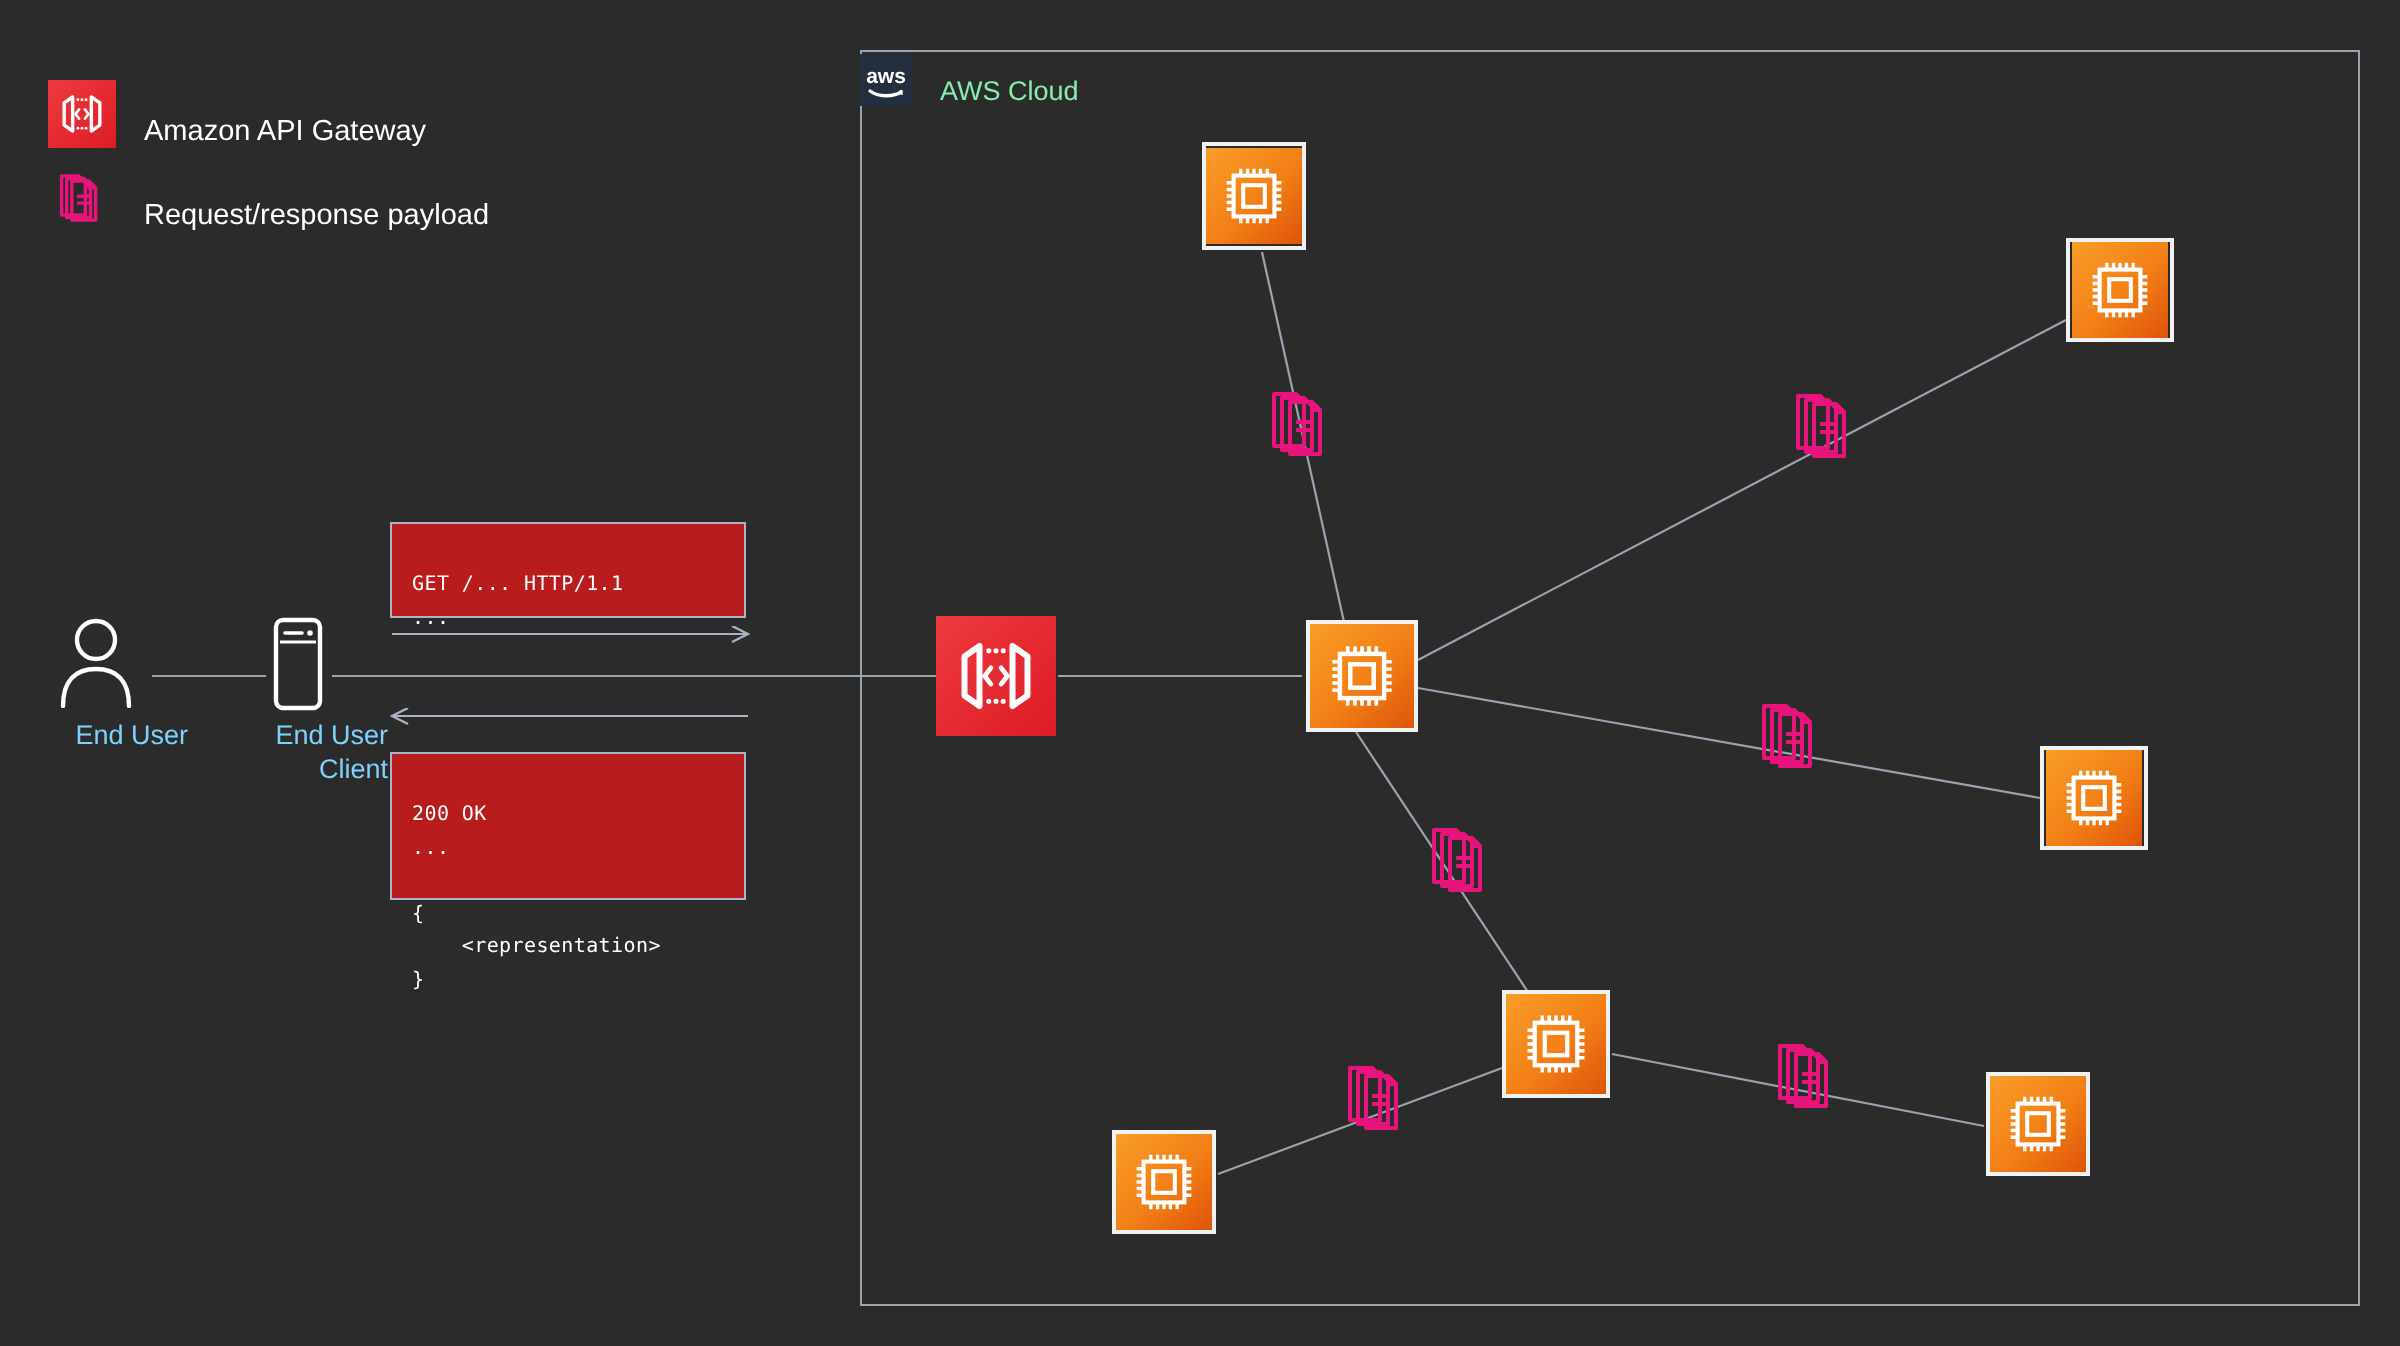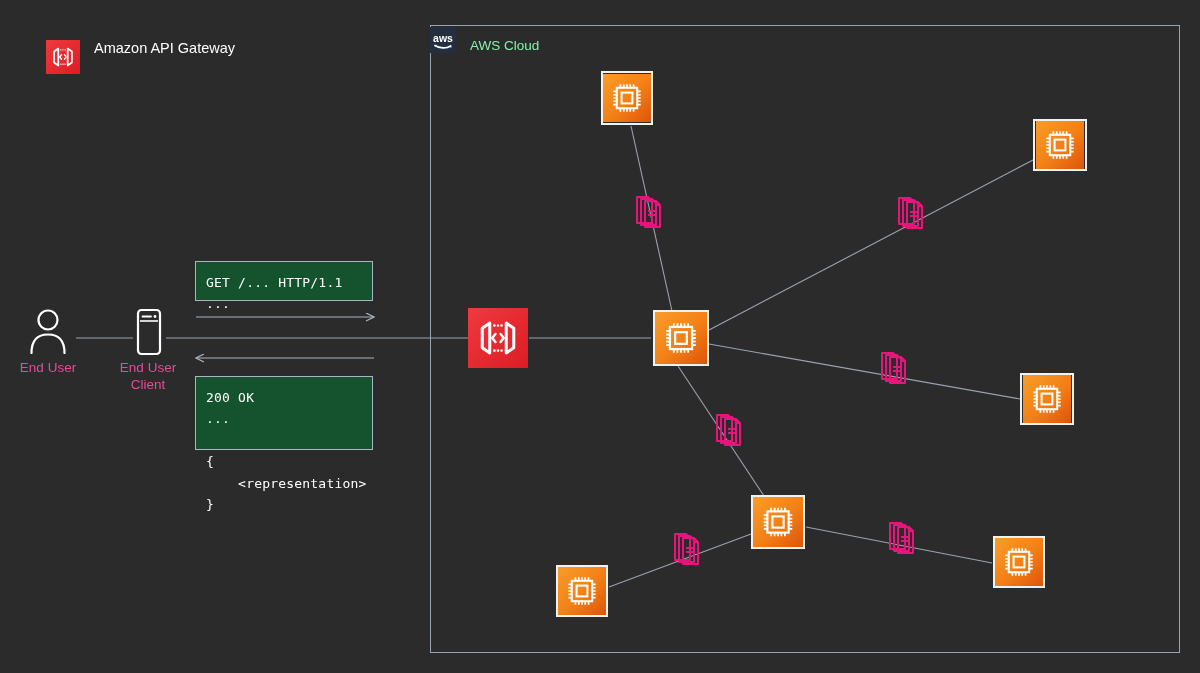--- a/index.html
+++ b/index.html
@@ -14,61 +14,60 @@
     height: 673px;
     background: #2b2b2b;
     overflow: hidden;
     font-family: "Liberation Sans", sans-serif;
   }
 
   
   #legend { position: absolute; left: 24px; top: 40px; }
   .legend-row {
     display: flex;
-    align-items: flex-start;
+    align-items: flex-end;
     height: 34px;
     margin-bottom: 8px;
-    margin-left: 22px;
   }
   .legend-icon {
     width: 34px; height: 34px;
     flex: 0 0 34px;
     position: relative;
   }
   .legend-label {
     margin-left: 14px;
     color: #ffffff;
     font-size: 14.5px;
     white-space: nowrap;
   }
 
   
   .sq-icon { width: 100%; height: 100%; display: block; }
 
   
   .node-label {
     position: absolute;
-    color: #ec4899;
+    color: #7dd3fc;
     font-size: 13.5px;
-    text-align: center;
+    text-align: right;
     line-height: 1.25;
     white-space: pre-line;
   }
 
   
   .http-panel {
     position: absolute;
-    background: #14532d;
+    background: #b91c1c;
     border: 1px solid #aab4c4;
     box-sizing: border-box;
     color: #ffffff;
     font-family: "DejaVu Sans Mono", "Liberation Mono", monospace;
-    font-size: 13px;
+    font-size: 10px;
     line-height: 1.65;
-    padding: 10px 10px;
+    padding: 23px 10px;
     white-space: pre;
     letter-spacing: 0.2px;
   }
 
   
   #aws-cloud {
     position: absolute;
     left: 430px; top: 25px;
     width: 750px; height: 628px;
     border: 1px solid #9aa3b0;
@@ -179,20 +178,34 @@
             <circle cx="17.6" cy="28.4" r="0.85"></circle>
               <circle cx="20" cy="28.4" r="0.85"></circle>
               <circle cx="22.4" cy="28.4" r="0.85"></circle>
           </g>
         </svg>
       </div>
       <div class="legend-label">Amazon API Gateway</div>
     </div>
 
 
+    <div class="legend-row">
+      <div class="legend-icon">
+        <svg class="sq-icon" viewBox="0 0 40 40">
+          <g fill="none" stroke="#E7157B" stroke-width="2" stroke-linejoin="round">
+            <path d="M8,7 L18,7 L22,11 L22,30 L8,30 Z"></path>
+            <path d="M11,8.5 L21,8.5 L25,12.5 L25,31.5 L11,31.5 Z"></path>
+            <path d="M14,10 L24,10 L28,14 L28,33 L14,33 Z"></path>
+            <path d="M24,10 L24,14 L28,14"></path>
+            <path d="M17,19 L25,19 M17,23 L25,23"></path>
+          </g>
+        </svg>
+      </div>
+      <div class="legend-label">Request/response payload</div>
+    </div>
   </div>
 
   <div style="position:absolute;left:28px;top:308px;width:40px;height:46px;">
     <svg class="sq-icon" viewBox="0 0 40 46">
       <circle cx="20" cy="12" r="9.5" fill="none" stroke="#ffffff" stroke-width="2.2"></circle>
       <path d="M3.5,45 C3.5,32 10,26.5 20,26.5 C30,26.5 36.5,32 36.5,45" fill="none" stroke="#ffffff" stroke-width="2.2" stroke-linecap="round"></path>
     </svg>
   </div>
   <div class="node-label" style="left:2px;top:360px;width:92px;">End User</div>
 

